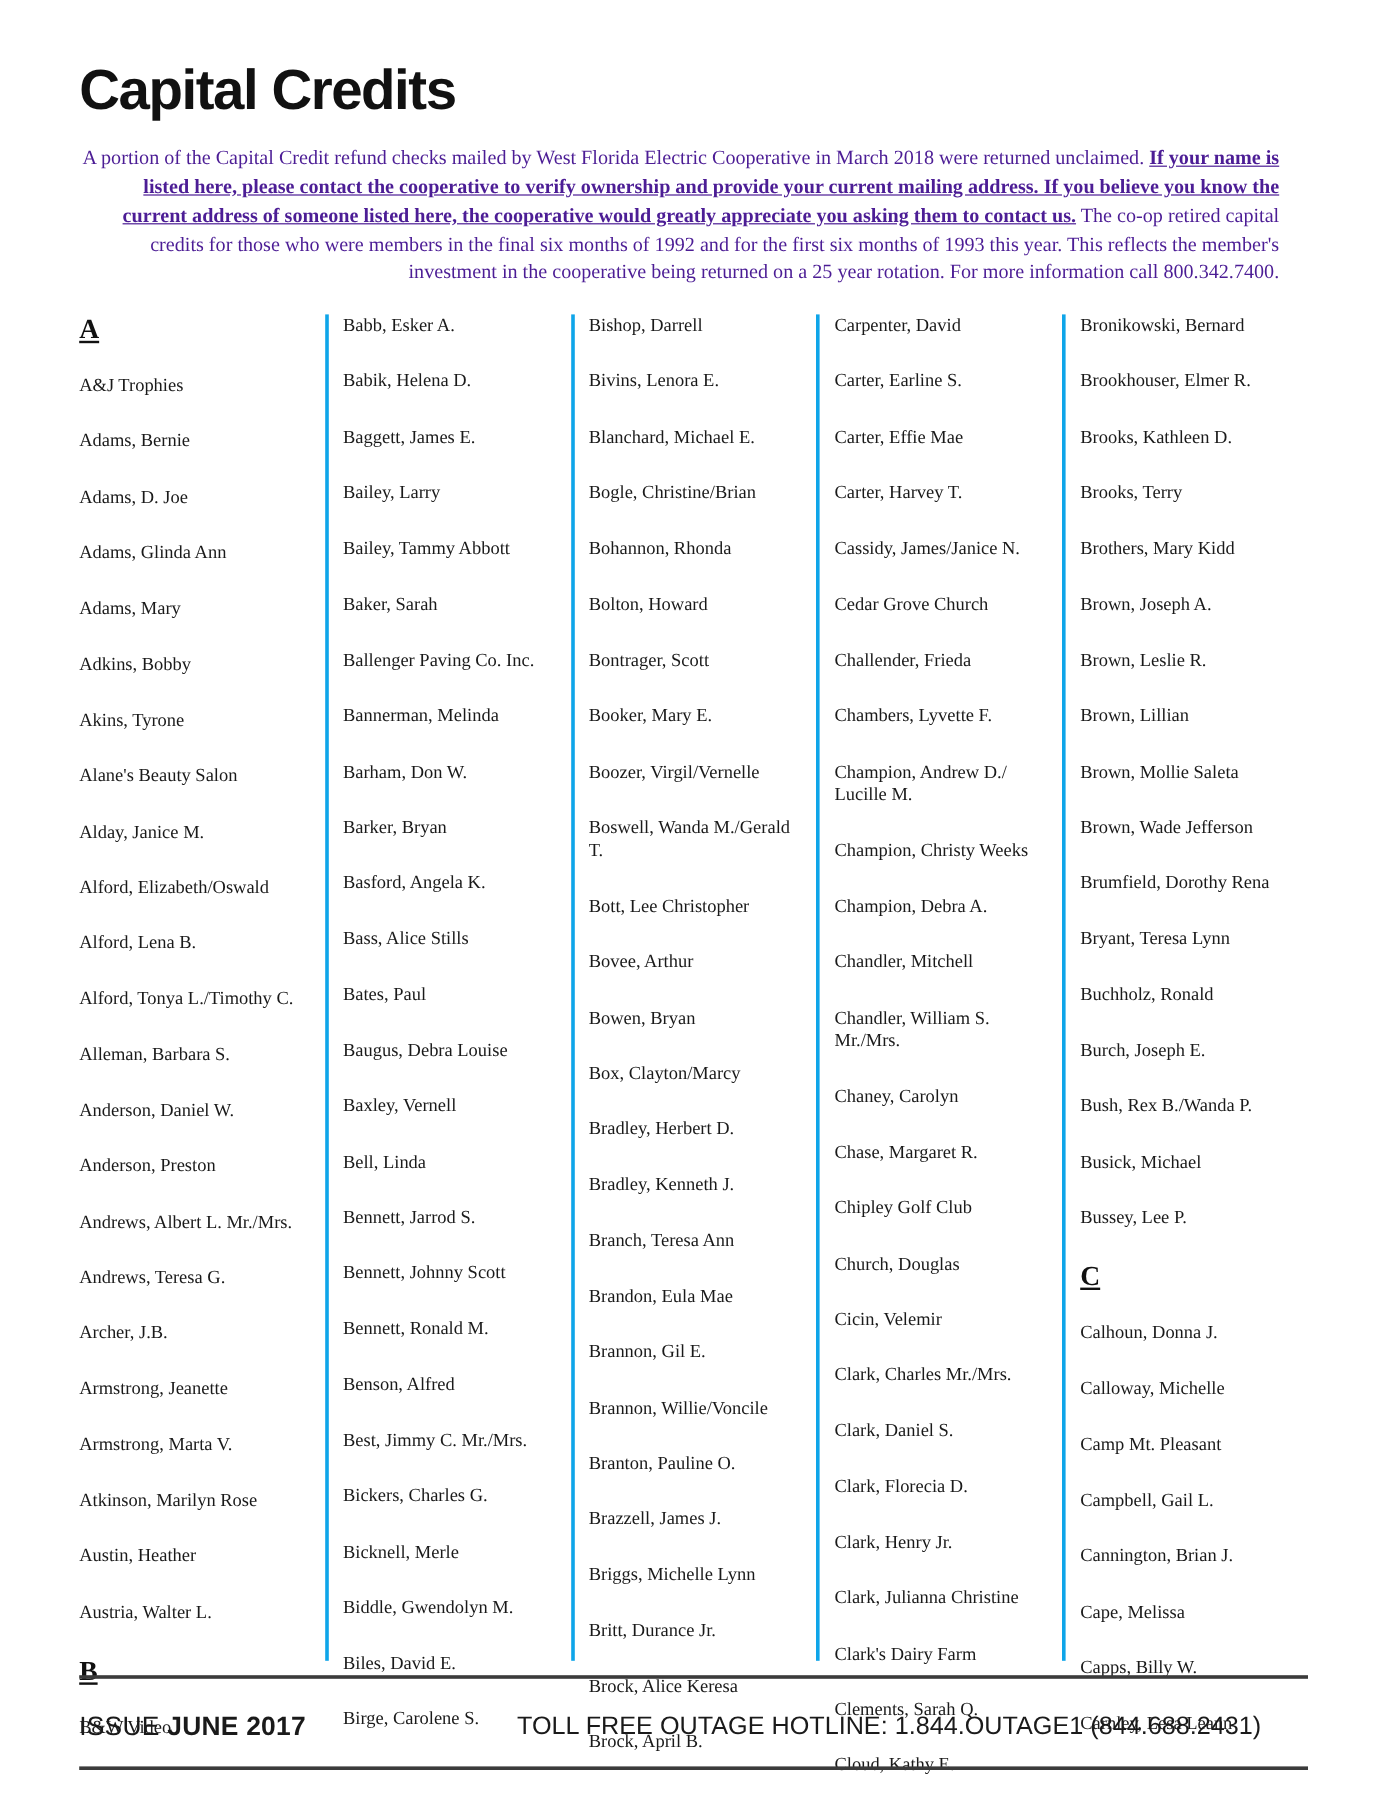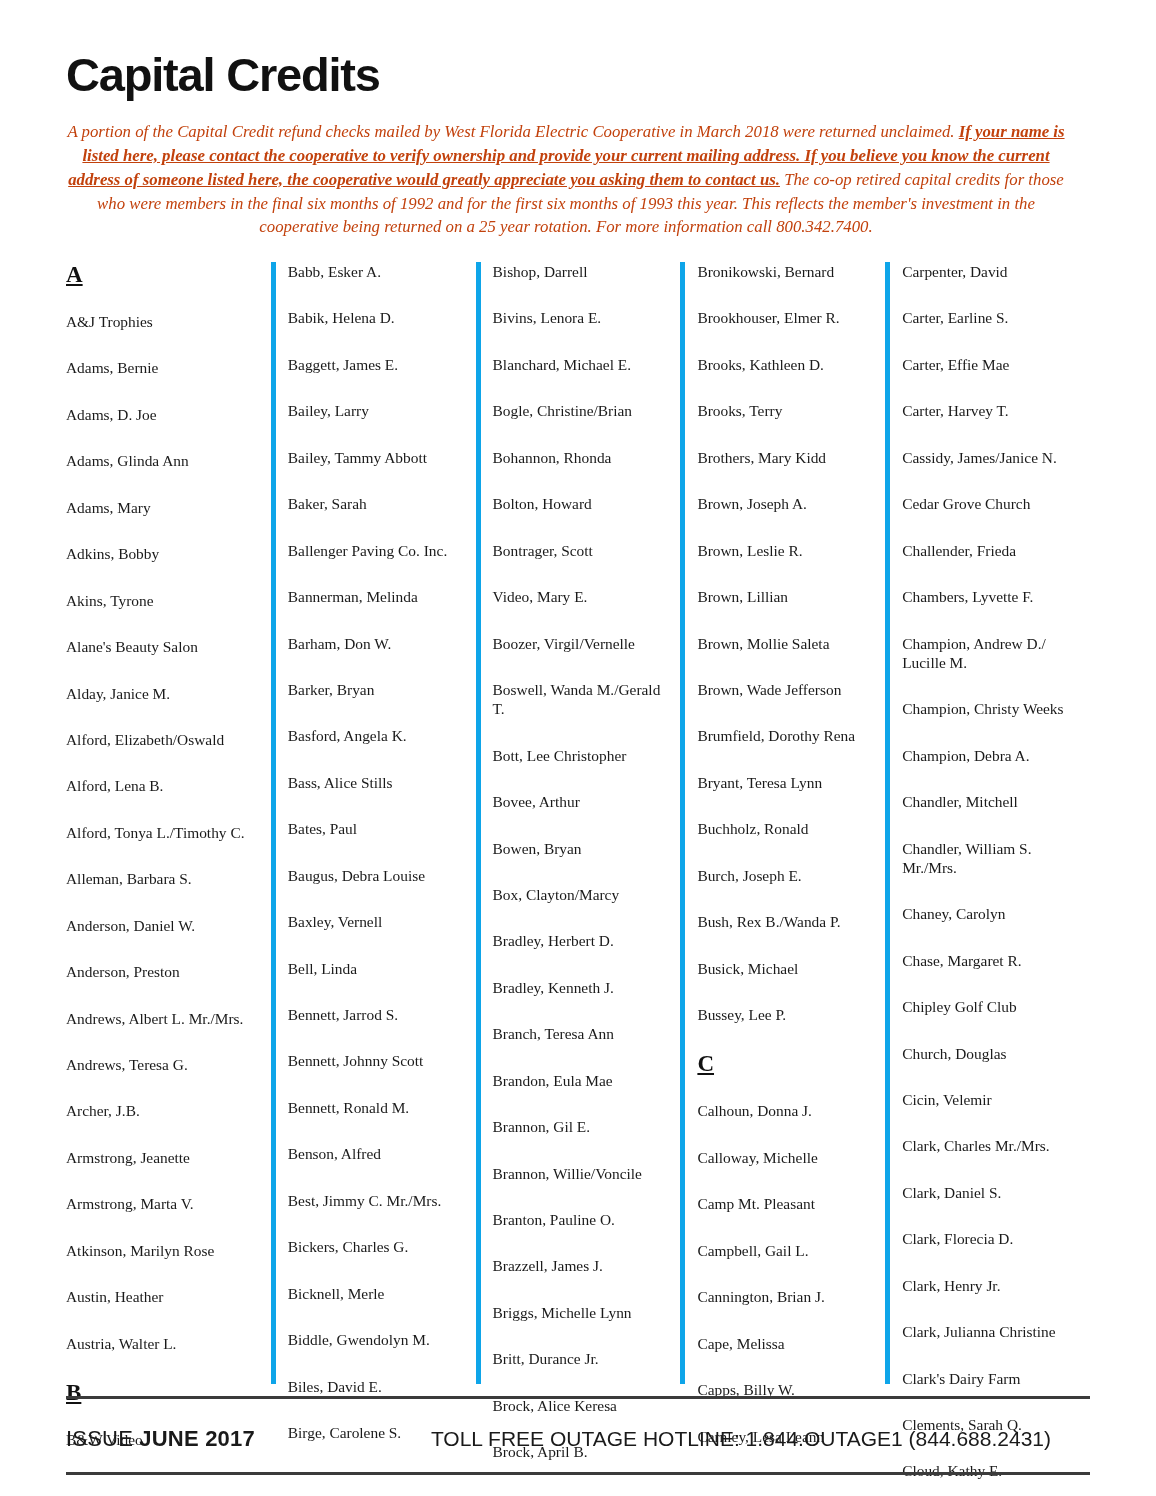--- a/index.html
+++ b/index.html
@@ -32,44 +32,43 @@
     color: #111;
   }
   .intro {
     position: absolute;
     left: 66px;
     top: 120px;
     width: 1000px;
     font-family: "Liberation Serif", serif;
     font-size: 16.8px;
     line-height: 1.42;
-    color: #c2410c;
-    text-align: center;
-    font-style: italic;
+    color: #4c1d95;
+    text-align: right;
   }
   .intro .bold-underline {
     font-weight: bold;
     text-decoration: underline;
   }
   .columns {
     position: absolute;
     left: 66px;
     top: 262px;
     width: 1024px;
     height: 1122px;
     display: flex;
   }
   .col {
     width: 204.8px;
     box-sizing: border-box;
     padding-right: 10px;
     position: relative;
   }
   .col + .col {
-    border-left: 5px solid #0ea5e9;
+    border-left: 3px solid #0ea5e9;
     padding-left: 12px;
   }
   .entry {
     font-family: "Liberation Serif", serif;
     font-size: 15.4px;
     line-height: 1.25;
     color: #1a1a1a;
     margin-bottom: 27.2px;
     white-space: normal;
   }
@@ -198,39 +197,67 @@
         <div class="entry">Birge, Carolene S.</div>
       </div>
       <div class="col">
         <div class="entry">Bishop, Darrell</div>
         <div class="entry">Bivins, Lenora E.</div>
         <div class="entry">Blanchard, Michael E.</div>
         <div class="entry">Bogle, Christine/Brian</div>
         <div class="entry">Bohannon, Rhonda</div>
         <div class="entry">Bolton, Howard</div>
         <div class="entry">Bontrager, Scott</div>
-        <div class="entry">Video, Mary E.</div>
+        <div class="entry">Booker, Mary E.</div>
         <div class="entry">Boozer, Virgil/Vernelle</div>
         <div class="entry">Boswell, Wanda M./Gerald T.</div>
         <div class="entry">Bott, Lee Christopher</div>
         <div class="entry">Bovee, Arthur</div>
         <div class="entry">Bowen, Bryan</div>
         <div class="entry">Box, Clayton/Marcy</div>
         <div class="entry">Bradley, Herbert D.</div>
         <div class="entry">Bradley, Kenneth J.</div>
         <div class="entry">Branch, Teresa Ann</div>
         <div class="entry">Brandon, Eula Mae</div>
         <div class="entry">Brannon, Gil E.</div>
         <div class="entry">Brannon, Willie/Voncile</div>
         <div class="entry">Branton, Pauline O.</div>
         <div class="entry">Brazzell, James J.</div>
         <div class="entry">Briggs, Michelle Lynn</div>
         <div class="entry">Britt, Durance Jr.</div>
         <div class="entry">Brock, Alice Keresa</div>
         <div class="entry">Brock, April B.</div>
+      </div>
+      <div class="col">
+        <div class="entry">Carpenter, David</div>
+        <div class="entry">Carter, Earline S.</div>
+        <div class="entry">Carter, Effie Mae</div>
+        <div class="entry">Carter, Harvey T.</div>
+        <div class="entry">Cassidy, James/Janice N.</div>
+        <div class="entry">Cedar Grove Church</div>
+        <div class="entry">Challender, Frieda</div>
+        <div class="entry">Chambers, Lyvette F.</div>
+        <div class="entry">Champion, Andrew D./ Lucille M.</div>
+        <div class="entry">Champion, Christy Weeks</div>
+        <div class="entry">Champion, Debra A.</div>
+        <div class="entry">Chandler, Mitchell</div>
+        <div class="entry">Chandler, William S. Mr./Mrs.</div>
+        <div class="entry">Chaney, Carolyn</div>
+        <div class="entry">Chase, Margaret R.</div>
+        <div class="entry">Chipley Golf Club</div>
+        <div class="entry">Church, Douglas</div>
+        <div class="entry">Cicin, Velemir</div>
+        <div class="entry">Clark, Charles Mr./Mrs.</div>
+        <div class="entry">Clark, Daniel S.</div>
+        <div class="entry">Clark, Florecia D.</div>
+        <div class="entry">Clark, Henry Jr.</div>
+        <div class="entry">Clark, Julianna Christine</div>
+        <div class="entry">Clark's Dairy Farm</div>
+        <div class="entry">Clements, Sarah Q.</div>
+        <div class="entry">Cloud, Kathy E.</div>
       </div>
       <div class="col">
         <div class="entry">Bronikowski, Bernard</div>
         <div class="entry">Brookhouser, Elmer R.</div>
         <div class="entry">Brooks, Kathleen D.</div>
         <div class="entry">Brooks, Terry</div>
         <div class="entry">Brothers, Mary Kidd</div>
         <div class="entry">Brown, Joseph A.</div>
         <div class="entry">Brown, Leslie R.</div>
         <div class="entry">Brown, Lillian</div>
@@ -246,48 +273,20 @@
         <div class="letter spaced">C</div>
         <div class="entry">Calhoun, Donna J.</div>
         <div class="entry">Calloway, Michelle</div>
         <div class="entry">Camp Mt. Pleasant</div>
         <div class="entry">Campbell, Gail L.</div>
         <div class="entry">Cannington, Brian J.</div>
         <div class="entry">Cape, Melissa</div>
         <div class="entry">Capps, Billy W.</div>
         <div class="entry">Carnley, Lesa Leann</div>
       </div>
-      <div class="col">
-        <div class="entry">Carpenter, David</div>
-        <div class="entry">Carter, Earline S.</div>
-        <div class="entry">Carter, Effie Mae</div>
-        <div class="entry">Carter, Harvey T.</div>
-        <div class="entry">Cassidy, James/Janice N.</div>
-        <div class="entry">Cedar Grove Church</div>
-        <div class="entry">Challender, Frieda</div>
-        <div class="entry">Chambers, Lyvette F.</div>
-        <div class="entry">Champion, Andrew D./ Lucille M.</div>
-        <div class="entry">Champion, Christy Weeks</div>
-        <div class="entry">Champion, Debra A.</div>
-        <div class="entry">Chandler, Mitchell</div>
-        <div class="entry">Chandler, William S. Mr./Mrs.</div>
-        <div class="entry">Chaney, Carolyn</div>
-        <div class="entry">Chase, Margaret R.</div>
-        <div class="entry">Chipley Golf Club</div>
-        <div class="entry">Church, Douglas</div>
-        <div class="entry">Cicin, Velemir</div>
-        <div class="entry">Clark, Charles Mr./Mrs.</div>
-        <div class="entry">Clark, Daniel S.</div>
-        <div class="entry">Clark, Florecia D.</div>
-        <div class="entry">Clark, Henry Jr.</div>
-        <div class="entry">Clark, Julianna Christine</div>
-        <div class="entry">Clark's Dairy Farm</div>
-        <div class="entry">Clements, Sarah Q.</div>
-        <div class="entry">Cloud, Kathy E.</div>
-      </div>
     </div>
 
   <div class="footer-rule-top"></div>
   <div class="footer-rule-bottom"></div>
 
   <div class="footer">
     <div class="footer-issue">
       <span>ISSUE </span><b>JUNE 2017</b>
     </div>
     <div class="footer-hotline">

